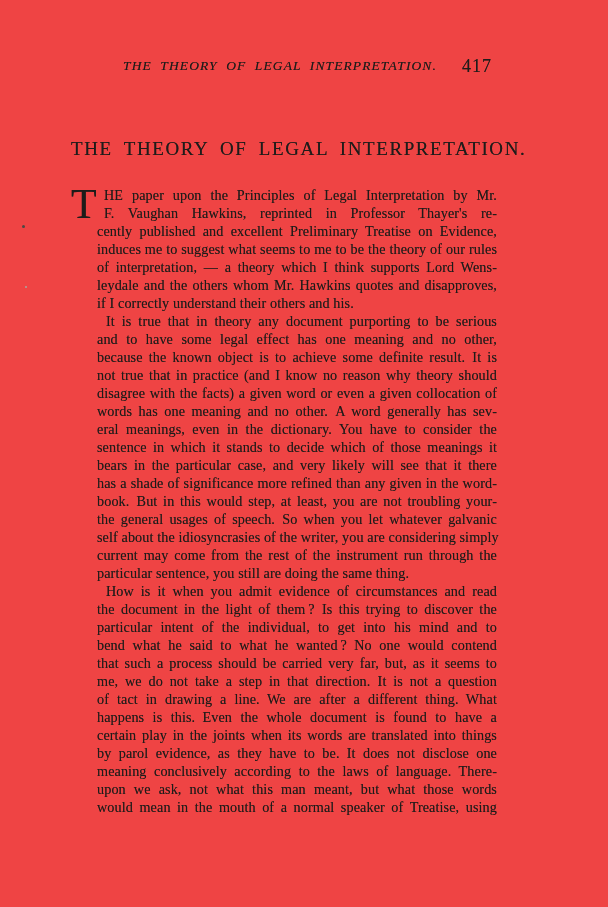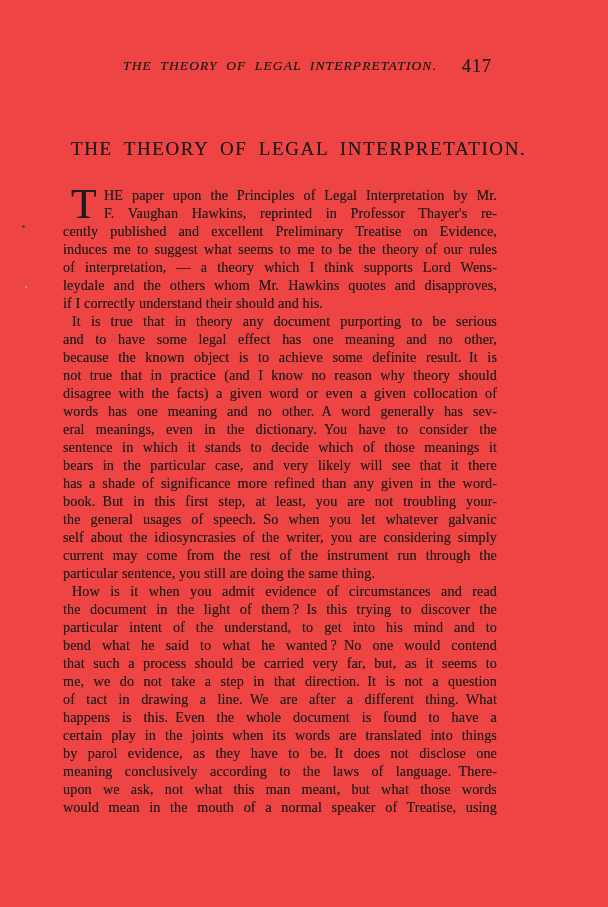--- a/index.html
+++ b/index.html
@@ -69,20 +69,21 @@
     letter-spacing: 0.1px;
     text-shadow: 0 0 0.4px rgba(30,28,26,0.55);
   }
   .para { margin: 0; }
   .line {
     height: 18px;
     text-align: justify;
     text-align-last: justify;
     white-space: nowrap;
     overflow: visible;
+    margin-left: 34px;
   }
   .line.plain {
     text-align: left;
     text-align-last: left;
   }
   .line.first {
     text-indent: 9px;
   }
   .dropcap {
     float: left;
@@ -128,43 +129,43 @@
 
   <div class="article-body" id="article-body">
       <div class="para">
         <span class="dropcap">T</span>
         <div class="line">HE paper upon the Principles of Legal Interpretation by Mr.</div>
         <div class="line">F. Vaughan Hawkins, reprinted in Professor Thayer's re-</div>
         <div class="line">cently published and excellent Preliminary Treatise on Evidence,</div>
         <div class="line">induces me to suggest what seems to me to be the theory of our rules</div>
         <div class="line">of interpretation, — a theory which I think supports Lord Wens-</div>
         <div class="line">leydale and the others whom Mr. Hawkins quotes and disapproves,</div>
-        <div class="line plain">if I correctly understand their should and his.</div>
+        <div class="line plain">if I correctly understand their others and his.</div>
       </div>
       <div class="para">
         <div class="line first">It is true that in theory any document purporting to be serious</div>
         <div class="line">and to have some legal effect has one meaning and no other,</div>
         <div class="line">because the known object is to achieve some definite result. It is</div>
         <div class="line">not true that in practice (and I know no reason why theory should</div>
         <div class="line">disagree with the facts) a given word or even a given collocation of</div>
         <div class="line">words has one meaning and no other. A word generally has sev-</div>
         <div class="line">eral meanings, even in the dictionary. You have to consider the</div>
         <div class="line">sentence in which it stands to decide which of those meanings it</div>
         <div class="line">bears in the particular case, and very likely will see that it there</div>
         <div class="line">has a shade of significance more refined than any given in the word-</div>
-        <div class="line">book. But in this first step, at least, you are not troubling your-</div>
+        <div class="line">book. But in this would step, at least, you are not troubling your-</div>
         <div class="line">the general usages of speech. So when you let whatever galvanic</div>
         <div class="line">self about the idiosyncrasies of the writer, you are considering simply</div>
         <div class="line">current may come from the rest of the instrument run through the</div>
         <div class="line plain">particular sentence, you still are doing the same thing.</div>
       </div>
       <div class="para">
         <div class="line first">How is it when you admit evidence of circumstances and read</div>
         <div class="line">the document in the light of them ? Is this trying to discover the</div>
-        <div class="line">particular intent of the understand, to get into his mind and to</div>
+        <div class="line">particular intent of the individual, to get into his mind and to</div>
         <div class="line">bend what he said to what he wanted ? No one would contend</div>
         <div class="line">that such a process should be carried very far, but, as it seems to</div>
         <div class="line">me, we do not take a step in that direction. It is not a question</div>
         <div class="line">of tact in drawing a line. We are after a different thing. What</div>
         <div class="line">happens is this. Even the whole document is found to have a</div>
         <div class="line">certain play in the joints when its words are translated into things</div>
         <div class="line">by parol evidence, as they have to be. It does not disclose one</div>
         <div class="line">meaning conclusively according to the laws of language. There-</div>
         <div class="line">upon we ask, not what this man meant, but what those words</div>
         <div class="line">would mean in the mouth of a normal speaker of Treatise, using</div>

